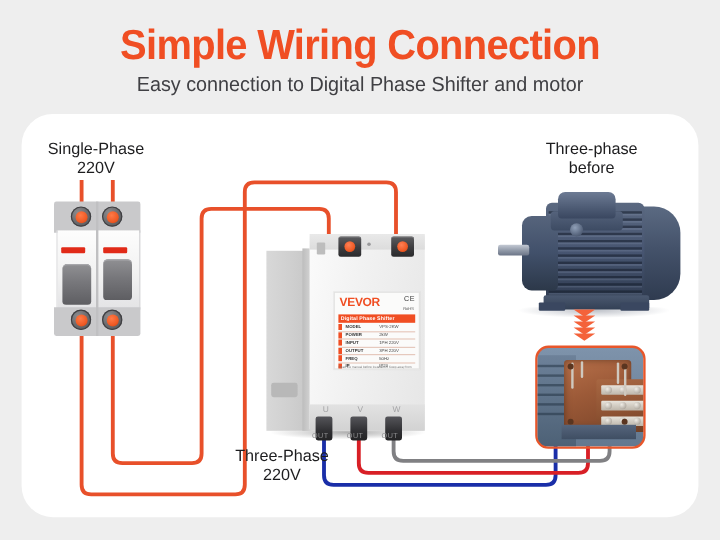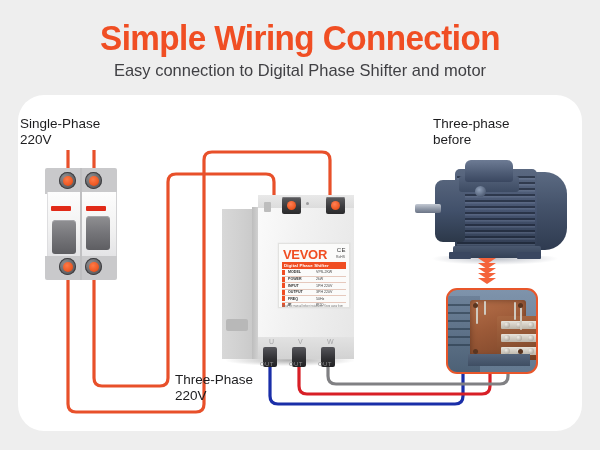--- a/index.html
+++ b/index.html
@@ -24,21 +24,21 @@
     transform:scaleX(0.97);transform-origin:50% 50%;
   }
 
   
   .card{
     position:absolute;left:18px;top:95px;width:564px;height:336px;
     background:#ffffff;border-radius:26px;
   }
 
   
-  .lbl{position:absolute;text-align:left;color:#1d1d1f;font-size:13.5px;line-height:16px;}
+  .lbl{position:absolute;text-align:center;color:#1d1d1f;font-size:13.5px;line-height:16px;}
 
   
   #wires{position:absolute;left:0;top:0;width:600px;height:450px;overflow:visible;}
 
   
   .brk{position:absolute;left:45px;top:168px;width:72px;height:112px;}
   .brk-top{position:absolute;left:0;top:0;width:72px;height:26px;background:#c9c9cb;border-radius:2px 2px 0 0;}
   .brk-body{position:absolute;left:2px;top:24px;width:68px;height:66px;
     background:linear-gradient(180deg,#fdfdfd 0%,#f2f2f2 55%,#e3e3e5 100%);
     border-left:1px solid #dedee0;border-right:1px solid #d2d2d4;}
@@ -81,21 +81,21 @@
   .dev-dot{position:absolute;left:84px;top:7px;width:3px;height:3px;border-radius:50%;background:#9a9a9c;}
   .term-bot{position:absolute;width:14px;height:20px;border-radius:2px;
     background:linear-gradient(180deg,#55555a 0%,#303033 60%,#232325 100%);}
   .term-slotlbl{position:absolute;font-size:6px;color:#8c8c8e;letter-spacing:.4px;}
   .term-uvw{position:absolute;font-size:7px;color:#a5a5a7;}
 
   
   .sticker{position:absolute;left:56px;top:48px;width:70px;height:63px;
     background:#fbfbfa;border:1px solid #e2e2e0;box-shadow:0 0 0 .5px rgba(0,0,0,.04);
     overflow:hidden;}
-  .st-brand{position:absolute;left:4px;top:3px;font-size:13px;font-weight:bold;color:#F04E23;letter-spacing:-.3px;
+  .st-brand{position:absolute;left:4px;top:3px;font-size:10px;font-weight:bold;color:#F04E23;letter-spacing:-.3px;
     font-family:"Liberation Sans",sans-serif;}
   .st-marks{position:absolute;right:3px;top:3px;font-size:6px;color:#3a3a3a;letter-spacing:.5px;}
   .st-marks2{position:absolute;right:4px;top:11px;font-size:3.4px;color:#555;text-align:right;line-height:4px;}
   .st-bar{position:absolute;left:3px;top:18px;width:64px;height:7px;background:#F04E23;}
   .st-bar span{position:absolute;left:2px;top:1px;font-size:4.4px;color:#fff;font-weight:bold;letter-spacing:.1px;}
   .st-rows{position:absolute;left:3px;top:26px;width:64px;}
   .st-row{position:relative;height:5.6px;border-bottom:.5px solid #e6c9bd;}
   .st-row b{position:absolute;left:0;top:0;width:3px;height:5px;background:#F04E23;display:block;}
   .st-row .k{position:absolute;left:6px;top:.4px;font-size:3.6px;color:#333;font-weight:bold;}
   .st-row .v{position:absolute;left:34px;top:.4px;font-size:3.6px;color:#444;}

